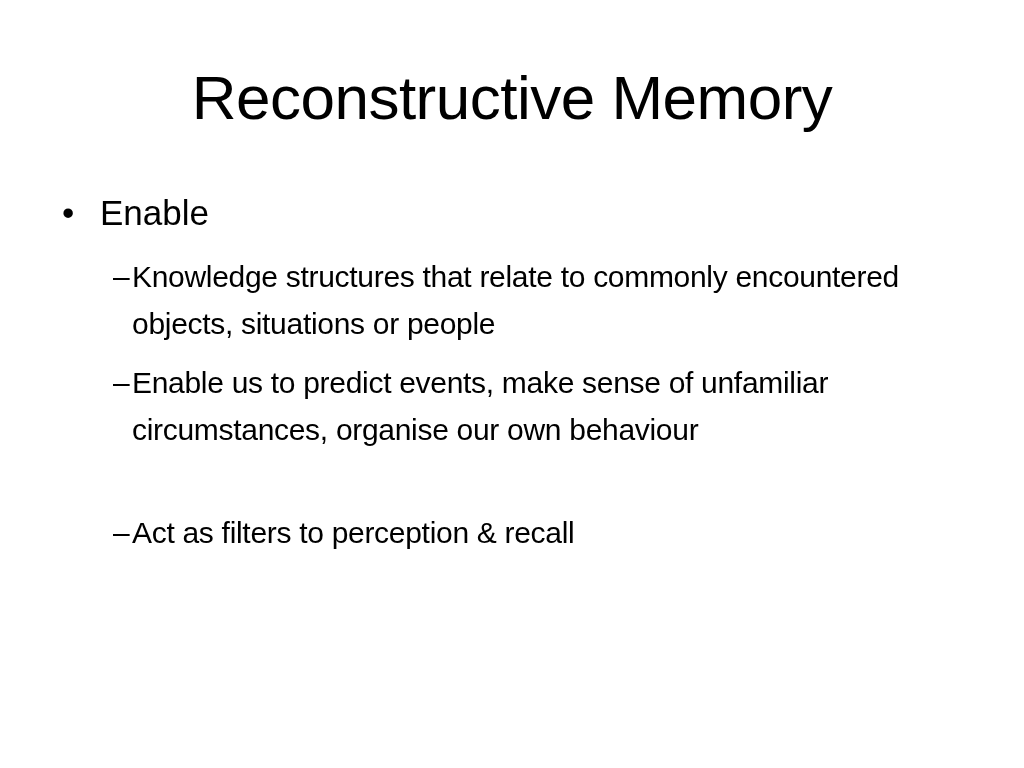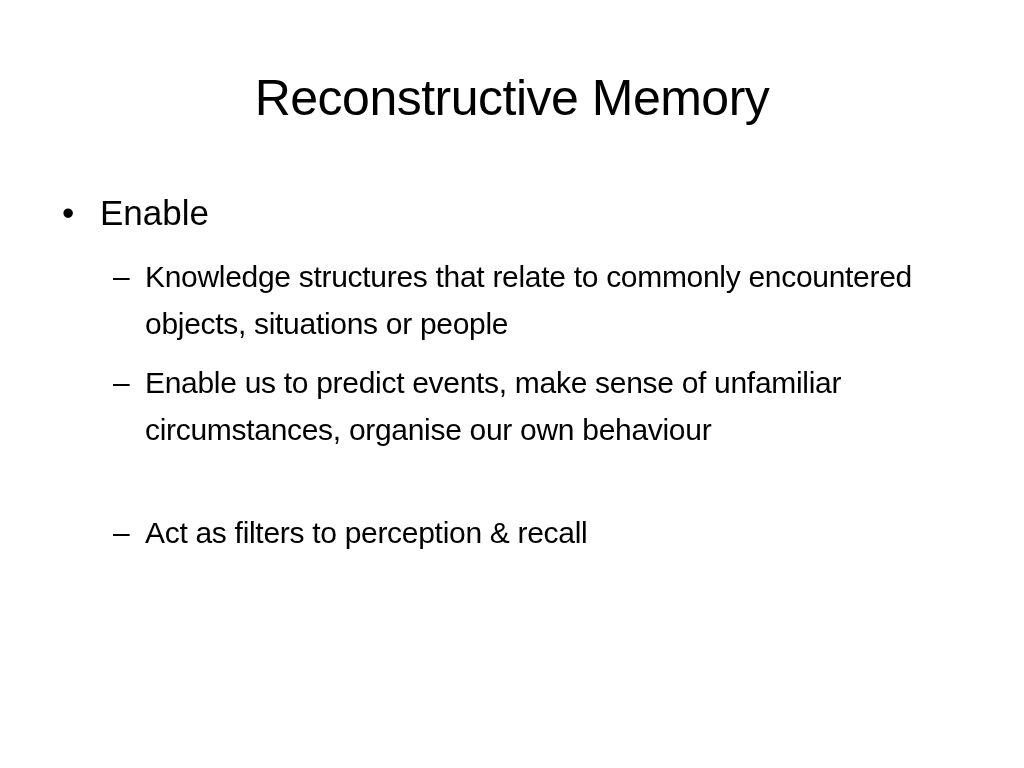--- a/index.html
+++ b/index.html
@@ -4,34 +4,34 @@
   <style>
     html, body { margin: 0; padding: 0; }
     body {
       width: 1024px; height: 768px; background: #ffffff; overflow: hidden;
       font-family: "Liberation Sans", "DejaVu Sans", sans-serif; color: #000;
       position: relative;
     }
     .slide { position: absolute; inset: 0; }
     .title {
       position: absolute; top: 64px; left: 0; width: 1024px; text-align: center;
-      font-size: 50px; line-height: 68px; letter-spacing: -0.5px;
+      font-size: 62px; line-height: 68px; letter-spacing: -0.5px;
     }
     .content { position: absolute; left: 0; top: 0; }
     .l1 {
       position: absolute; left: 62px; top: 188px; font-size: 35px; line-height: 50px;
     }
     .l1 .bullet { position: absolute; left: 0; top: 0; width: 20px; }
     .l1 .text { position: absolute; left: 38px; white-space: nowrap; }
     .l2 {
       position: absolute; left: 113px; width: 800px; font-size: 30px; line-height: 47px;
       letter-spacing: -0.3px;
     }
     .l2 .dash { position: absolute; left: 0; top: 0; }
-    .l2 .text { display: block; margin-left: 32px; }
+    .l2 .text { display: block; margin-left: 19px; }
   </style>
 </head>
 <body>
 
 <div class="slide">
   <div class="title">Reconstructive Memory</div>
 
   <div class="content">
     <div class="l1">
       <span class="bullet">•</span>

